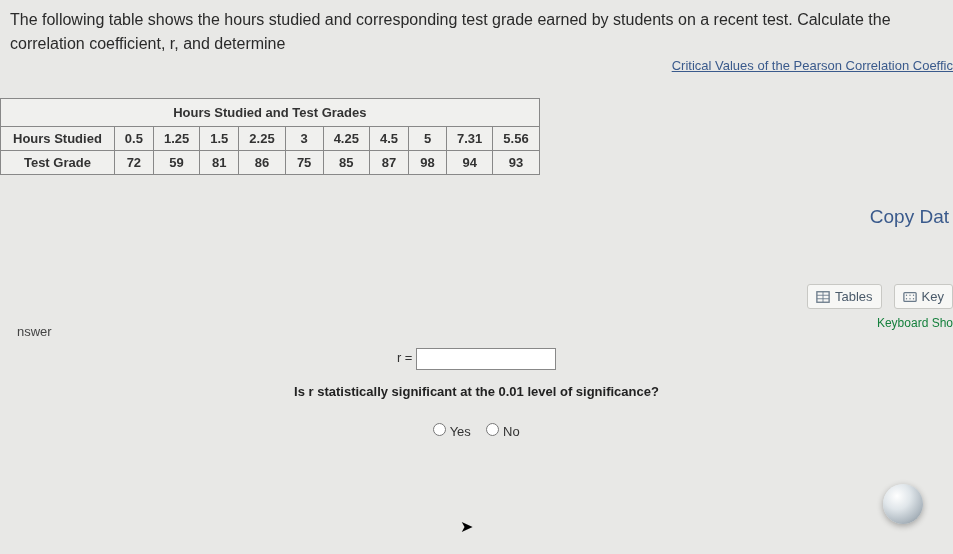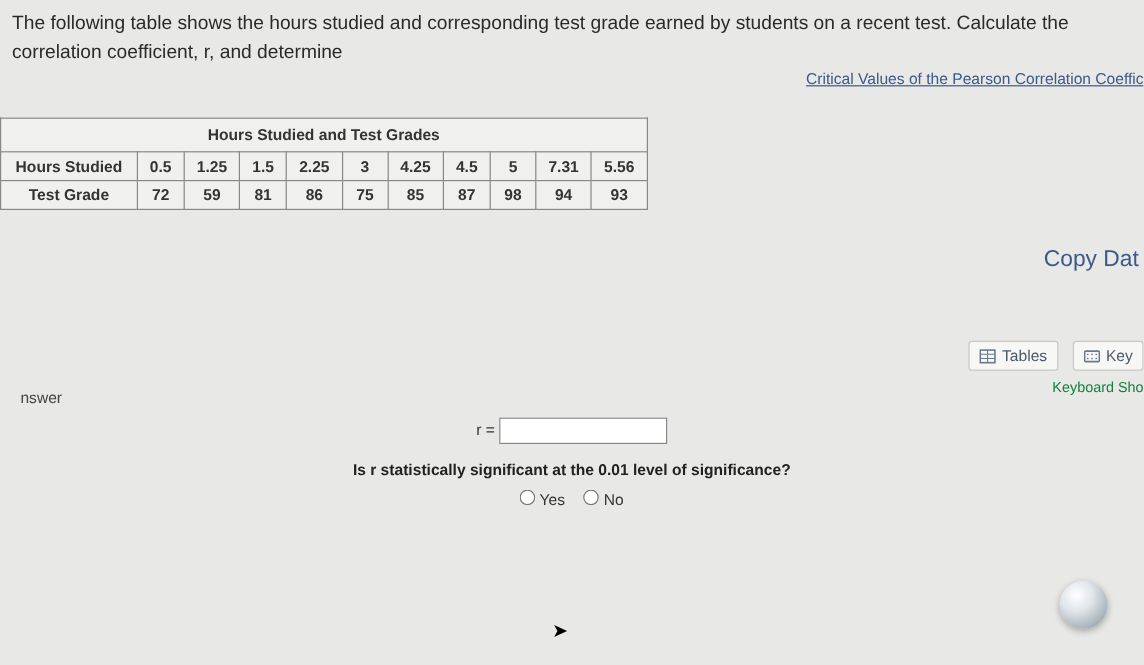--- a/index.html
+++ b/index.html
@@ -121,21 +121,21 @@
       border: 1px solid #888;
       background: #fff;
       font-size: 13px;
       padding: 0 4px;
       vertical-align: middle;
     }
     .sig-q {
       font-size: 13px;
       font-weight: bold;
       color: #222;
-      margin-bottom: 9px;
+      margin-bottom: 24px;
     }
     .radio-row {
       font-size: 13px;
       color: #333;
     }
     .radio-row label { margin: 0 6px; cursor: pointer; }
     .orb {
       position: absolute;
       right: 30px;
       bottom: 30px;

